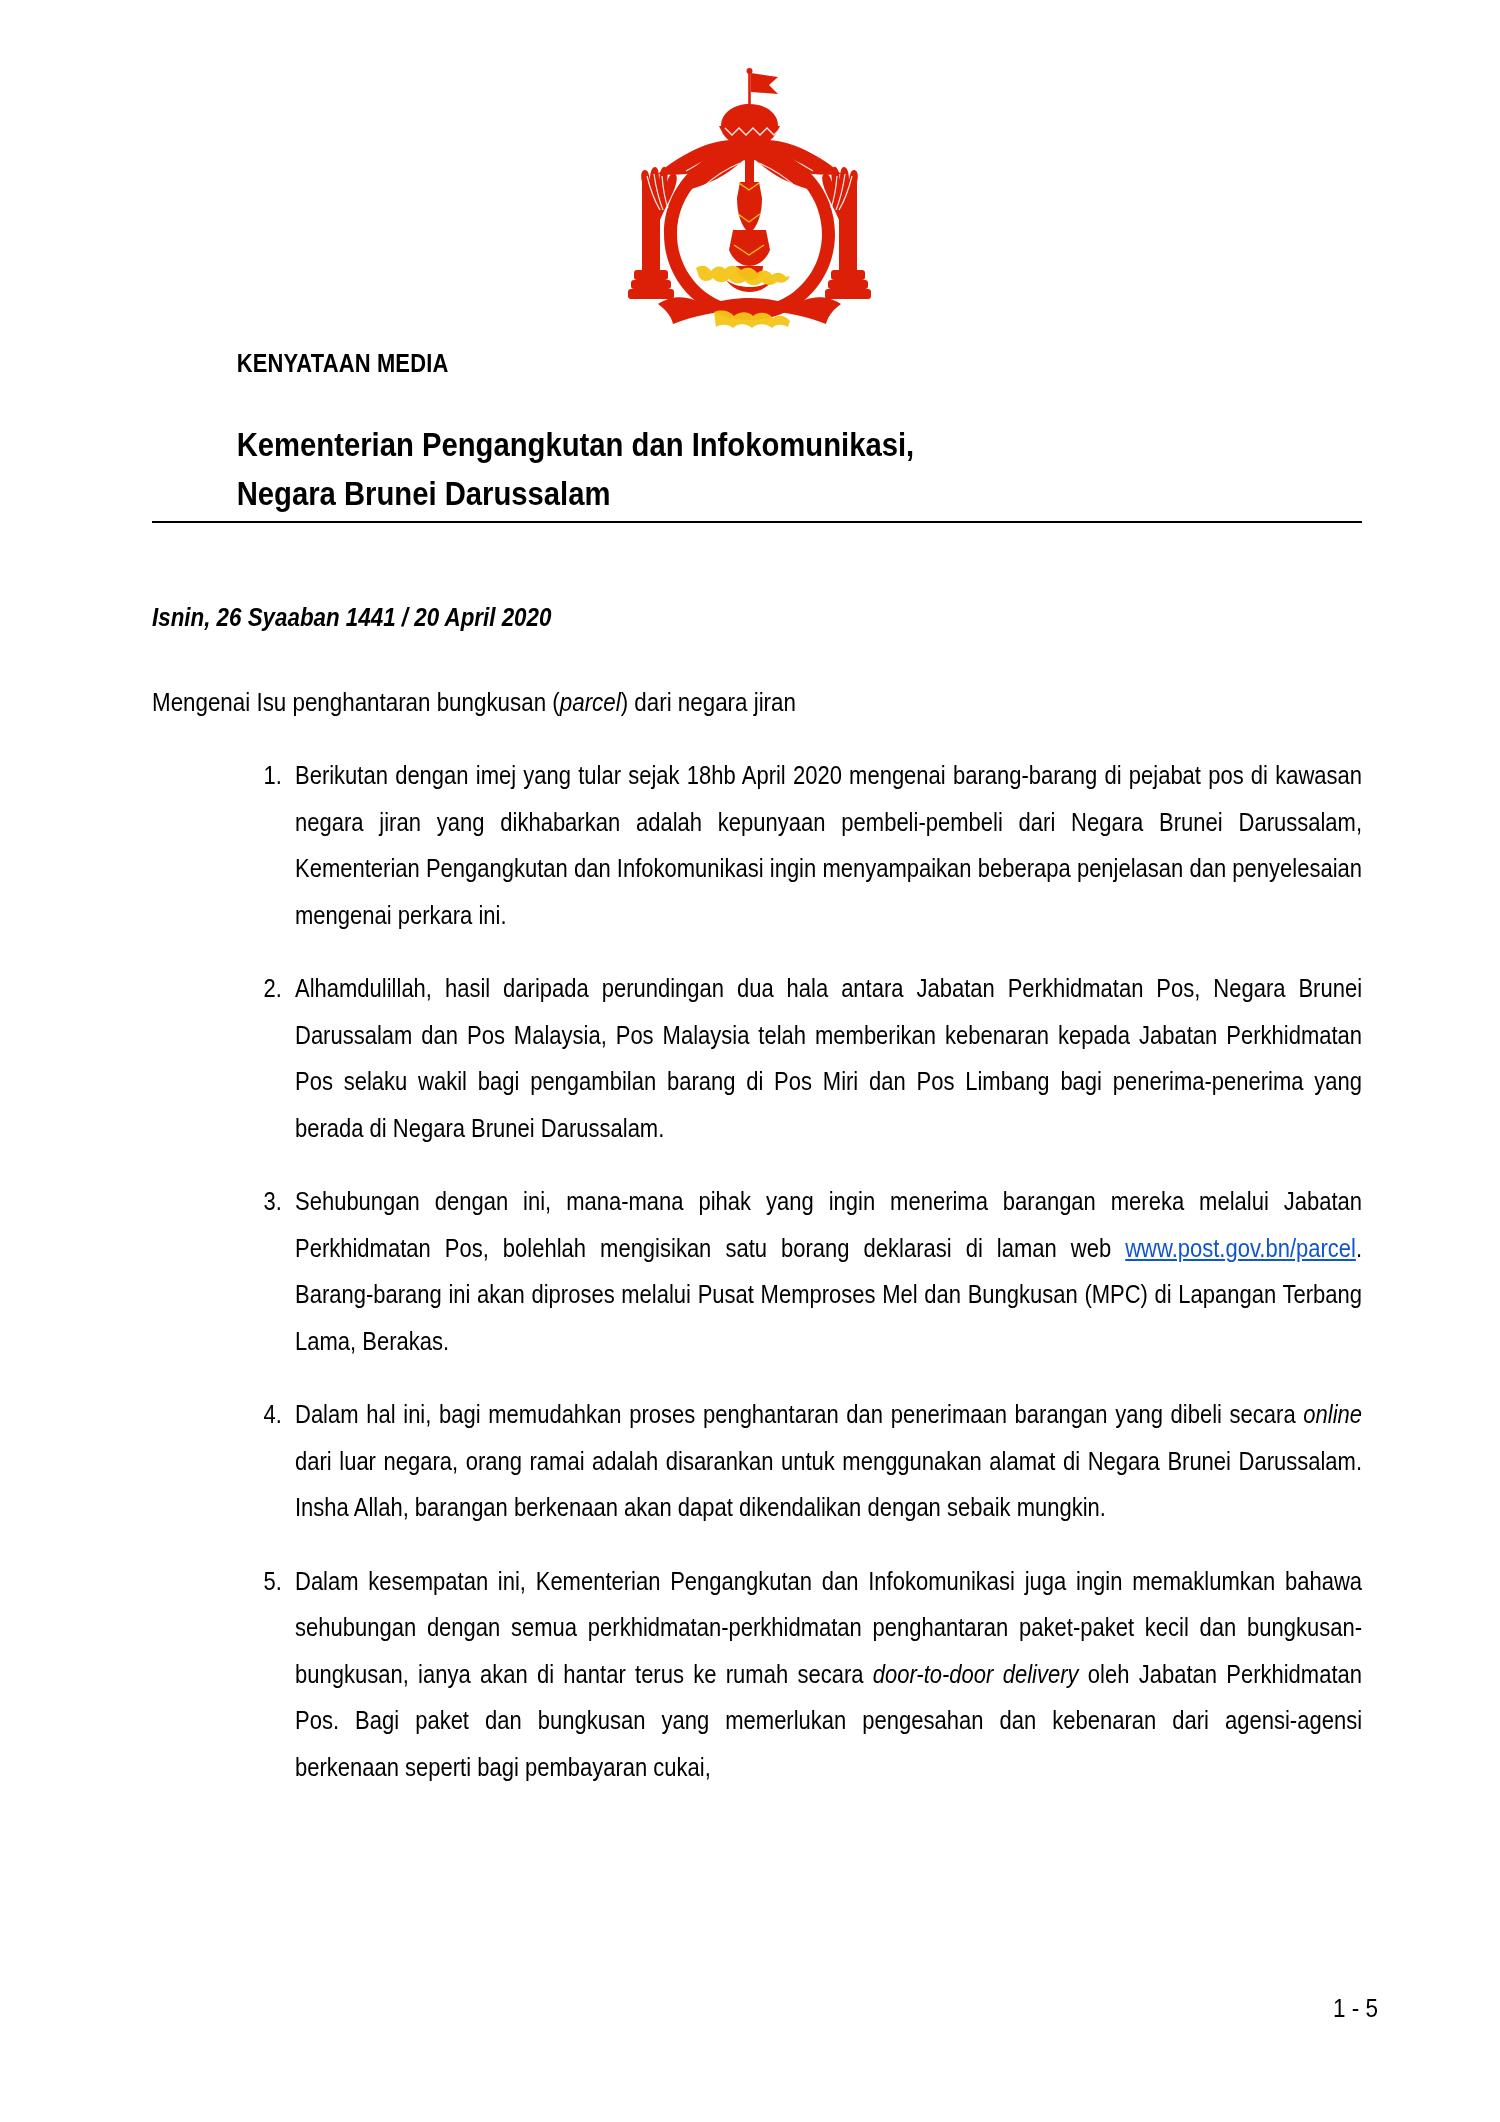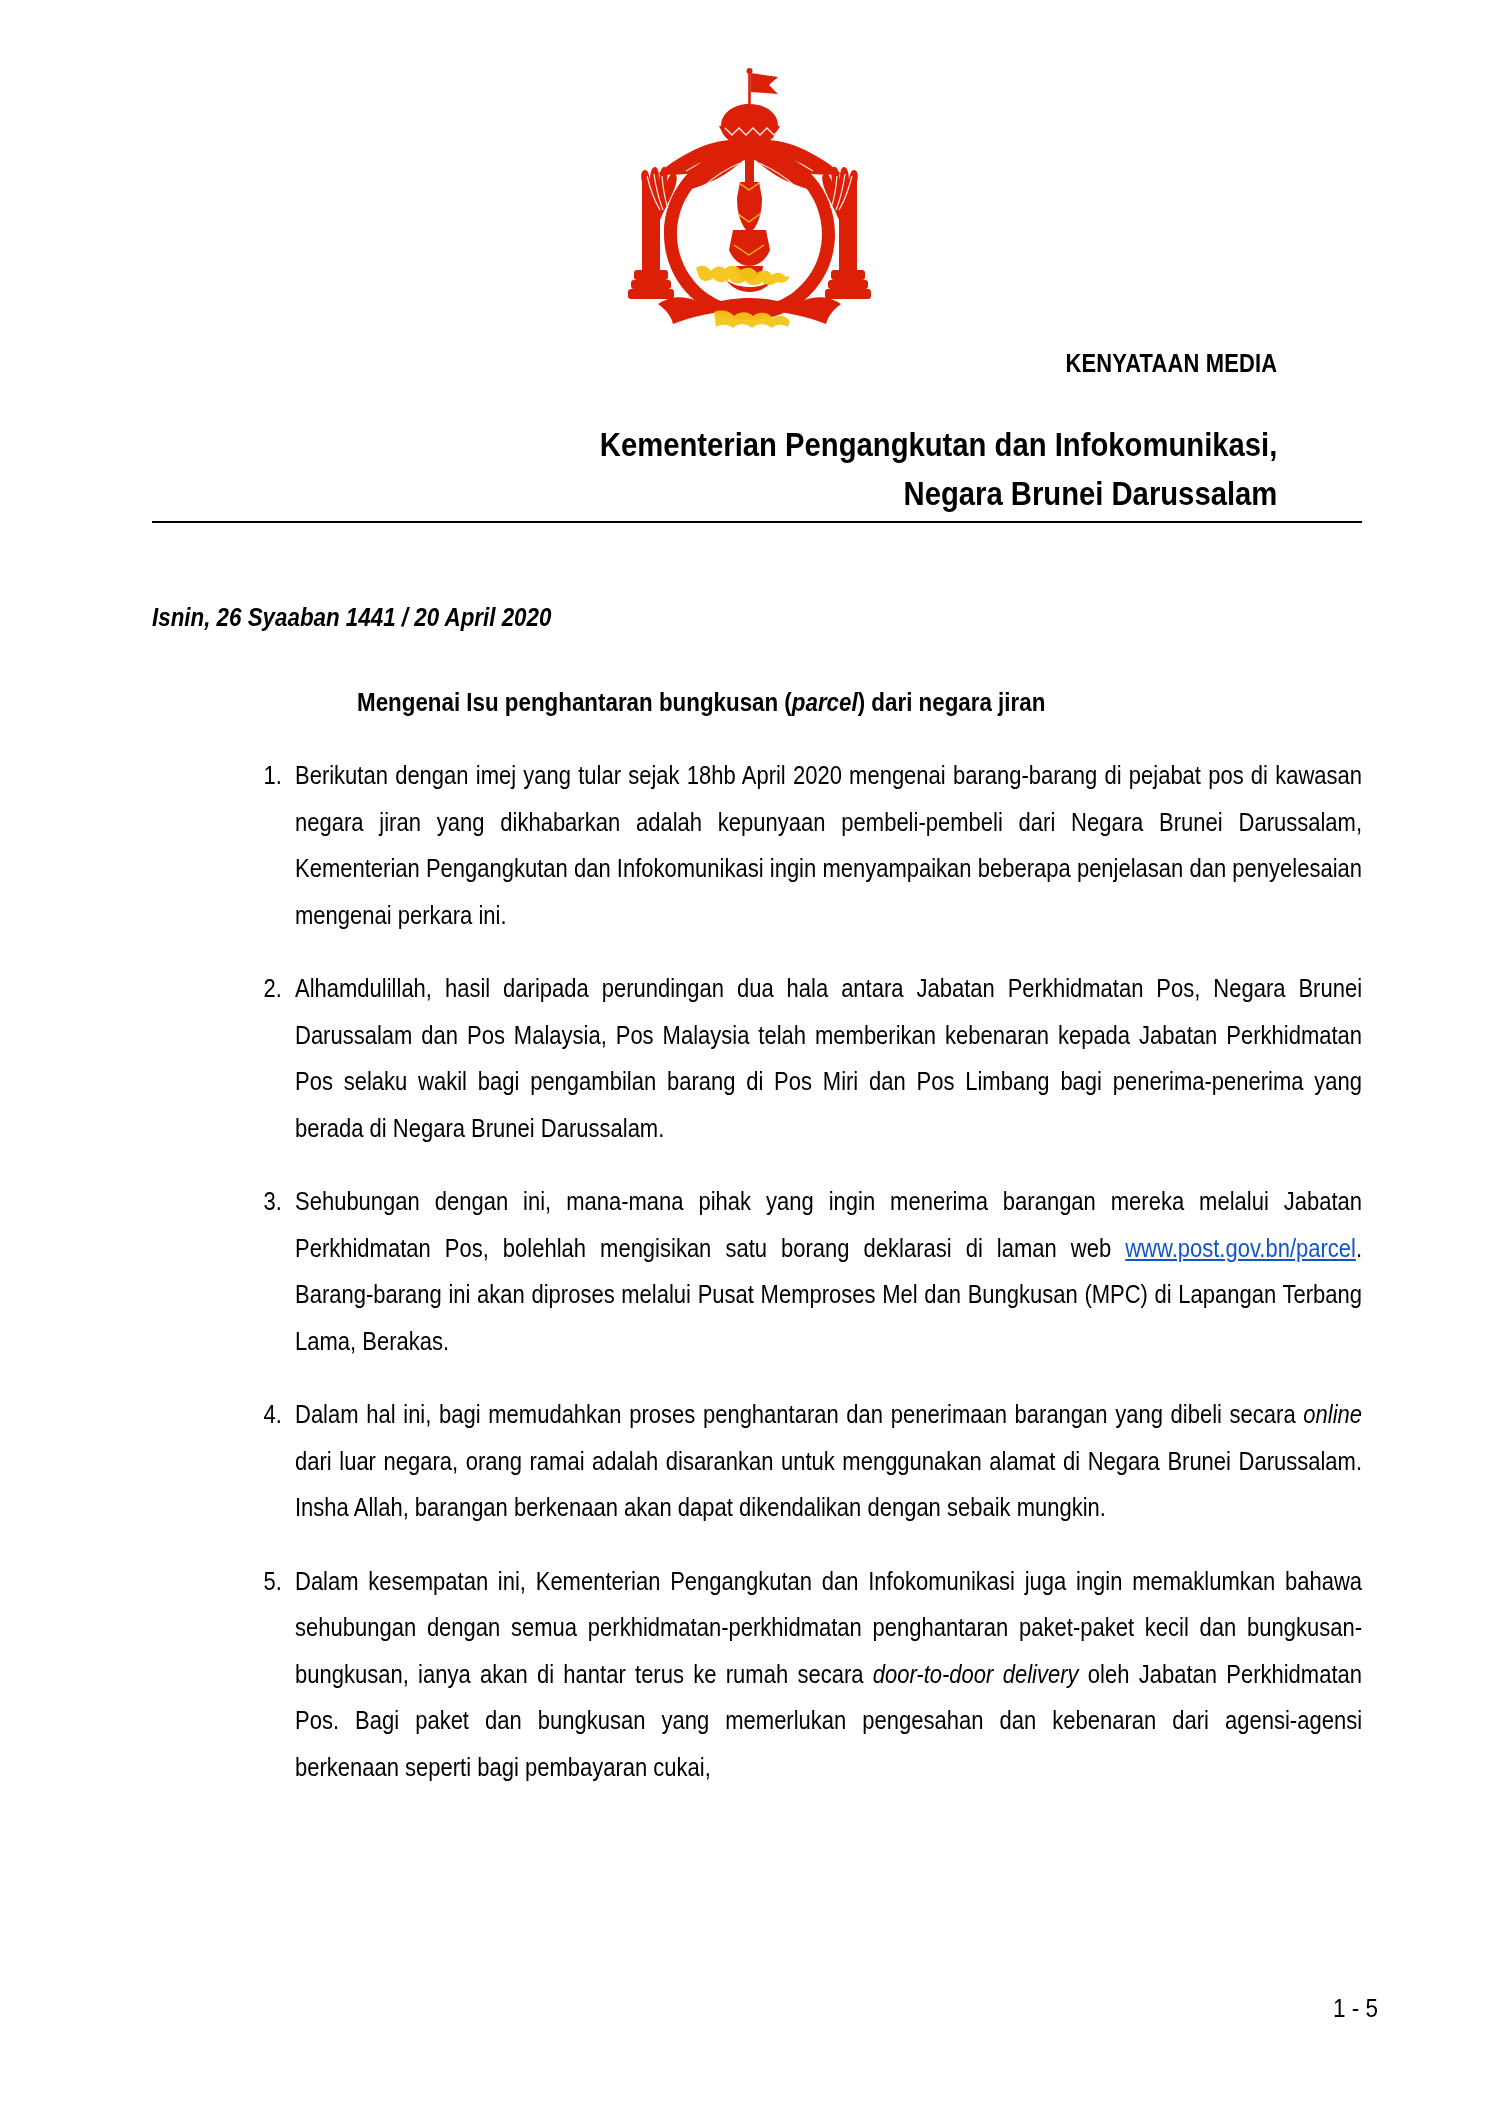--- a/index.html
+++ b/index.html
@@ -33,21 +33,21 @@
     text-align: center;
   }
   .emblem-svg { display: inline-block; }
 
   
   .header-block {
     position: absolute;
     left: 152px;
     top: 348px;
     width: 1210px;
-    text-align: right;
+    text-align: left;
   }
   .kenyataan {
     font-family: "Liberation Sans Narrow", "Liberation Sans", sans-serif;
     font-weight: bold;
     font-size: 25.5px;
     letter-spacing: 0.2px;
     transform: scaleX(0.86);
     transform-origin: center center;
     line-height: 1.25;
   }
@@ -88,23 +88,22 @@
     transform-origin: left center;
   }
 
   
   .subject-line {
     position: absolute;
     left: 152px;
     top: 687px;
     width: 1210px;
     font-family: "Liberation Sans Narrow", "Liberation Sans", sans-serif;
-    font-weight: bold;
+    font-weight: normal;
     font-size: 26px;
-    text-align: center;
   }
   .subject-line > span {
     display: inline-block;
     transform: scaleX(0.86);
     transform-origin: left center;
     white-space: nowrap;
   }
   .subject-line i { font-style: italic; }
 
   

